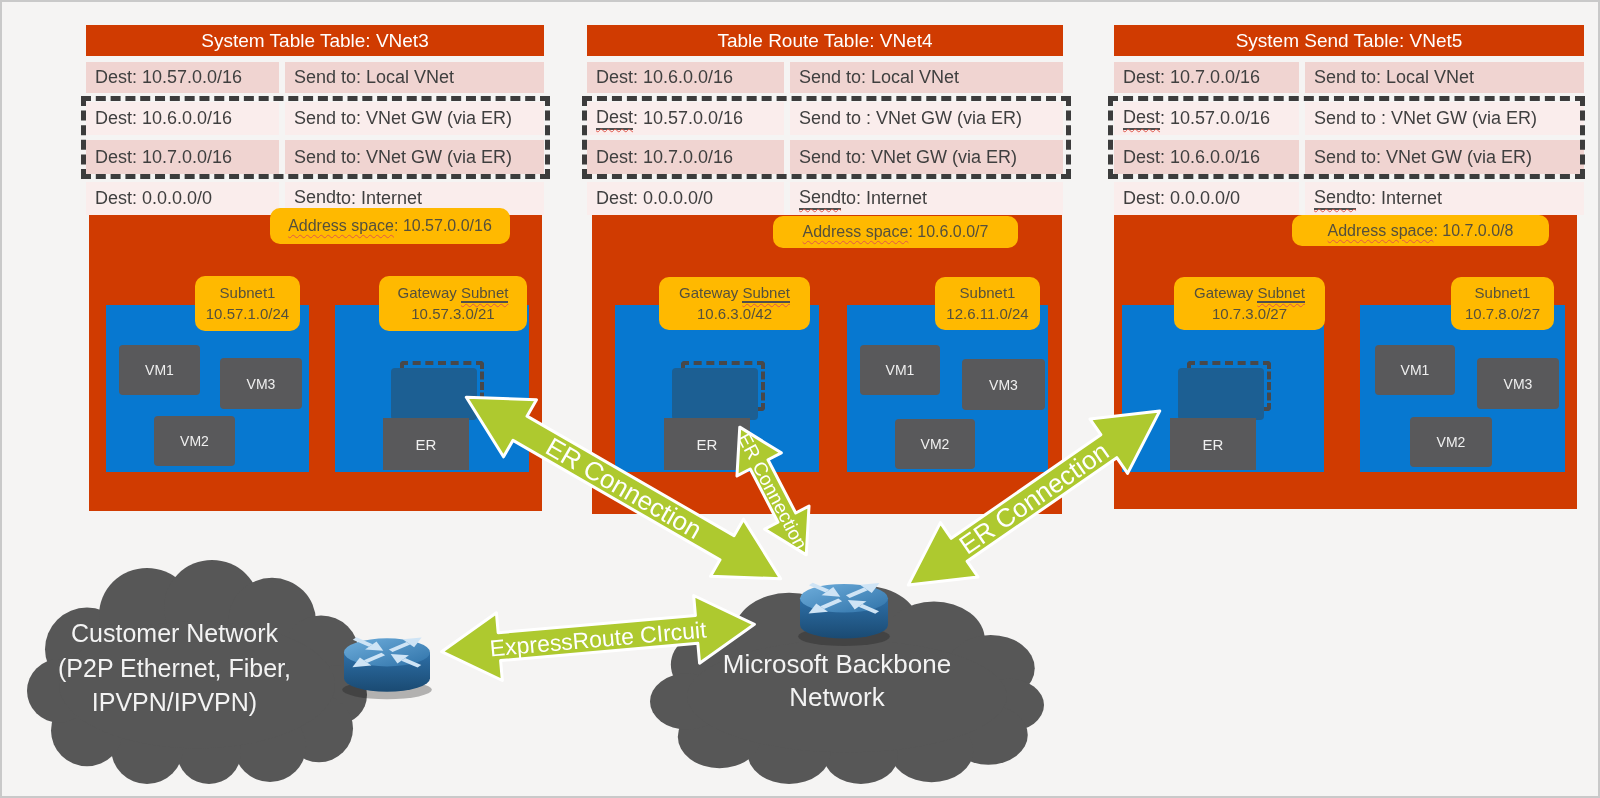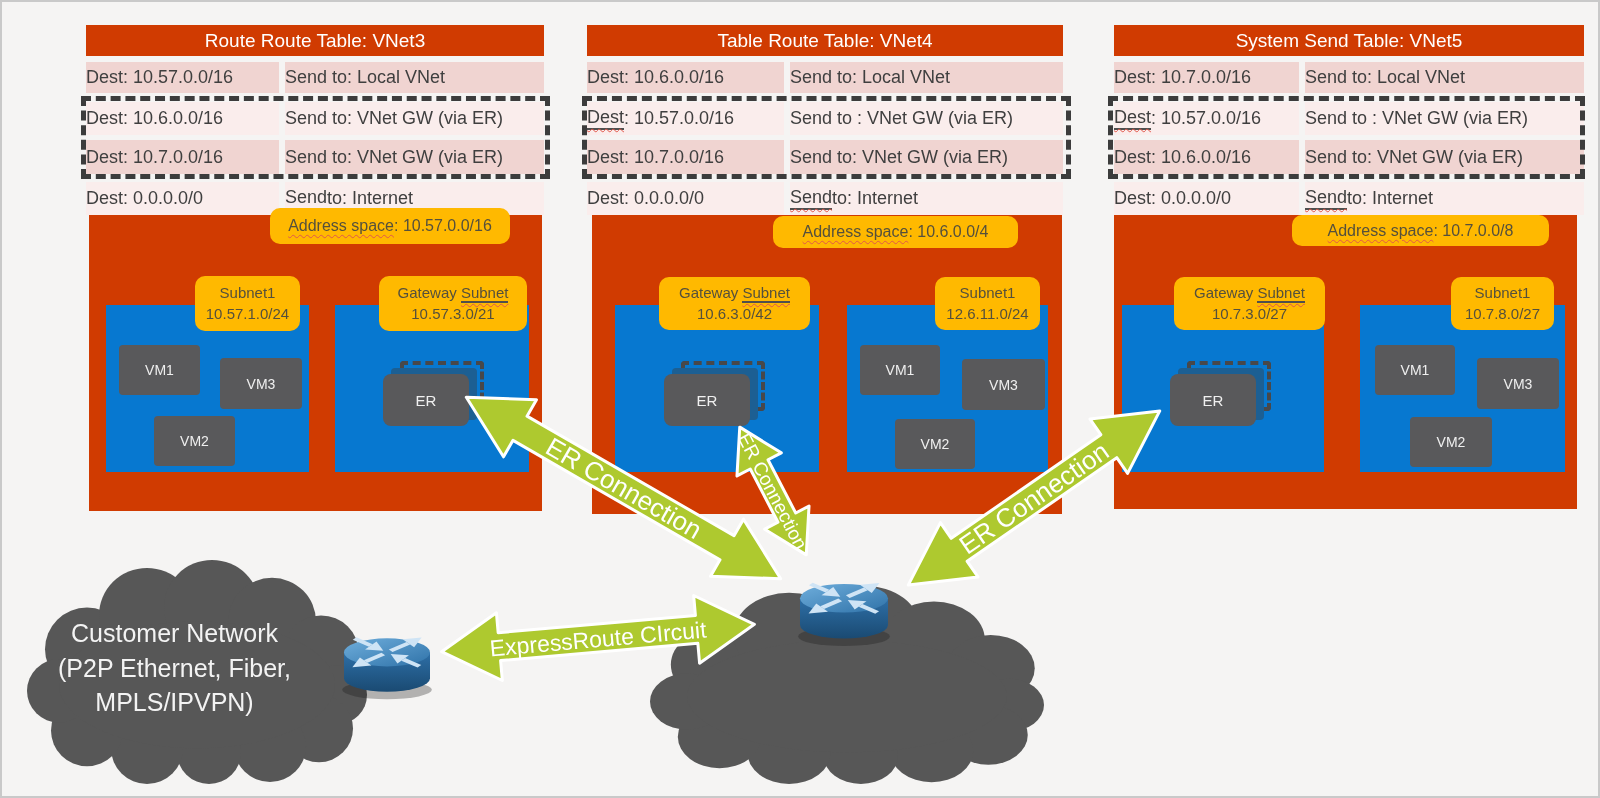--- a/index.html
+++ b/index.html
@@ -5,36 +5,36 @@
   html,body{margin:0;padding:0;background:#e9e9e9;}
   *{box-sizing:border-box;}
   .canvas{
     position:relative;width:1600px;height:798px;overflow:hidden;
     background:#F5F4F3;border:2px solid #C9C9C9;
     font-family:"Liberation Sans",sans-serif;
   }
   .thead{position:absolute;background:#D03B01;color:#fff;font-size:19px;
     display:flex;align-items:center;justify-content:center;z-index:2;}
   .cell{position:absolute;font-size:18px;color:#3F3F3F;display:flex;
-    align-items:center;z-index:2;}
+    align-items:center;padding-left:9px;z-index:2;}
   .dark{background:#F0D4D1;}
   .light{background:#FAEDEC;}
   .dashedbox{position:absolute;border:5px dashed #3C3C3C;z-index:5;background:transparent;}
   .redbox{position:absolute;background:#D03B01;z-index:1;}
   .bluebox{position:absolute;background:#0778D0;z-index:2;}
   .pill{position:absolute;background:#FFB900;border-radius:10px;color:#55503C;
     display:flex;flex-direction:column;align-items:center;justify-content:center;
     font-size:15px;line-height:1.35;z-index:6;text-align:center;}
   .addr{font-size:16px;flex-direction:row;white-space:pre;align-items:center;}
   .vm{position:absolute;background:#59595B;border-radius:4px;color:#EFEFEF;
     display:flex;align-items:center;justify-content:center;font-size:14px;z-index:3;}
   .er-dash{position:absolute;border:4px dashed #48484A;border-radius:4px;z-index:3;}
   .er-mid{position:absolute;background:#1C5F93;border-radius:4px;z-index:4;}
-  .er-box{position:absolute;background:#59595B;border-radius:8px;color:#F0F0F0;
-    display:flex;align-items:center;justify-content:center;font-size:15px;z-index:5;}
+  .er-box{position:absolute;background:#59595B;border-radius:0;color:#F0F0F0;
+    display:flex;align-items:center;justify-content:center;font-size:15px;z-index:5;margin-top:44px;}
   .mark{border-bottom:2px solid #4F4F4F;text-decoration:underline wavy #E0584B 1px;
     text-underline-offset:5px;}
   .wavy{text-decoration:underline wavy #E0584B 1px;text-underline-offset:3px;}
   .cloud{position:absolute;z-index:10;}
   .cloud-label{position:absolute;color:#F3F3F3;text-align:center;white-space:pre-line;
     z-index:15;}
   .arrow{position:absolute;z-index:20;overflow:visible;}
   .arrow text{fill:#fff;font-family:"Liberation Sans",sans-serif;}
   .router{position:absolute;z-index:30;}
 </style>
@@ -88,21 +88,21 @@
           <g transform="rotate(-142)">
               <rect x="22" y="-3.2" width="22" height="6.4"></rect>
               <polygon points="22,-10 5,0 22,10"></polygon>
             </g>
         </g>
       </g>
     </defs>
   </svg>
 
   <section>
-    <div class="thead" style="left:84px;top:23px;width:458px;height:31px;">Route Route Table: VNet3</div>
+    <div class="thead" style="left:84px;top:23px;width:458px;height:31px;">System Table Table: VNet3</div>
 
     <div class="cell dark" style="left:84px;top:60px;width:193px;height:31px;">
       <span class="mark"></span>
         <span>Dest: 10.57.0.0/16</span>
       </div>
     <div class="cell dark" style="left:283px;top:60px;width:259px;height:31px;">
       <span class="mark"></span>
         <span>Send to: Local VNet</span>
       </div>
 
@@ -198,21 +198,21 @@
     <div class="cell light" style="left:788px;top:180px;width:273px;height:33px;">
       <span class="mark">Send</span>
         <span> to: Internet</span>
       </div>
 
     <div class="dashedbox" style="left:580px;top:94px;width:489px;height:83px;"></div>
 
     <div class="redbox" style="left:590px;top:213px;width:470px;height:299px;"></div>
 
     <div class="pill addr" style="left:771px;top:214px;width:245px;height:32px;">
-      <span class="wavy">Address space</span><span>: 10.6.0.0/4</span></div>
+      <span class="wavy">Address space</span><span>: 10.6.0.0/7</span></div>
 
     <div class="bluebox" style="left:613px;top:303px;width:204px;height:167px;"></div>
     <div class="bluebox" style="left:845px;top:303px;width:201px;height:167px;"></div>
 
     <div class="pill" style="left:657px;top:275px;width:151px;height:53px;">
       <span><span>Gateway </span><span class="mark">Subnet</span></span>
       <span>10.6.3.0/42</span>
       </div>
     <div class="pill" style="left:933px;top:275px;width:105px;height:53px;">
       <span>Subnet1</span>
@@ -293,25 +293,27 @@
     <div class="er-dash" style="left:1185px;top:359px;width:84px;height:50px;"></div>
     <div class="er-mid" style="left:1176px;top:366px;width:86px;height:52px;"></div>
     <div class="er-box" style="left:1168px;top:372px;width:86px;height:52px;">ER</div>
   </section>
 
   <svg class="cloud" viewBox="0 0 340 228" preserveAspectRatio="none" style="left:25px;top:556px;width:340px;height:226px;">
       <use href="#cloudshape"></use>
     </svg>
   <div class="cloud-label" style="left:40px;top:614px;width:265px;font-size:25px;line-height:1.38;">Customer Network
 (P2P Ethernet, Fiber,
-MPLS/IPVPN)</div>
+IPVPN/IPVPN)</div>
 
   <svg class="cloud" viewBox="0 0 340 228" preserveAspectRatio="none" style="left:648px;top:582px;width:394px;height:200px;">
       <use href="#cloudshape"></use>
     </svg>
+  <div class="cloud-label" style="left:705px;top:646px;width:260px;font-size:26px;line-height:1.28;">Microsoft Backbone
+Network</div>
 
   <svg class="arrow" viewBox="0 0 367 72" style="left:438px;top:450px;width:367px;height:72px;transform:rotate(30deg);">
     <polygon points="2,36 64,3 64,22 303,22 303,3 365,36 303,69 303,50 64,50 64,69" fill="#AEC92F" stroke="#FFFFFF" stroke-width="3" stroke-linejoin="round"></polygon>
     <text x="184" y="45" text-anchor="middle" font-size="26">ER Connection</text>
   </svg>
 
   <svg class="arrow" viewBox="0 0 148 54" style="left:697px;top:462px;width:148px;height:54px;transform:rotate(62.5deg);">
     <polygon points="2,27 44,2 44,17 104,17 104,2 146,27 104,52 104,37 44,37 44,52" fill="#AEC92F" stroke="#FFFFFF" stroke-width="3" stroke-linejoin="round"></polygon>
     <text x="74" y="34" text-anchor="middle" font-size="19">ER Connection</text>
   </svg>

